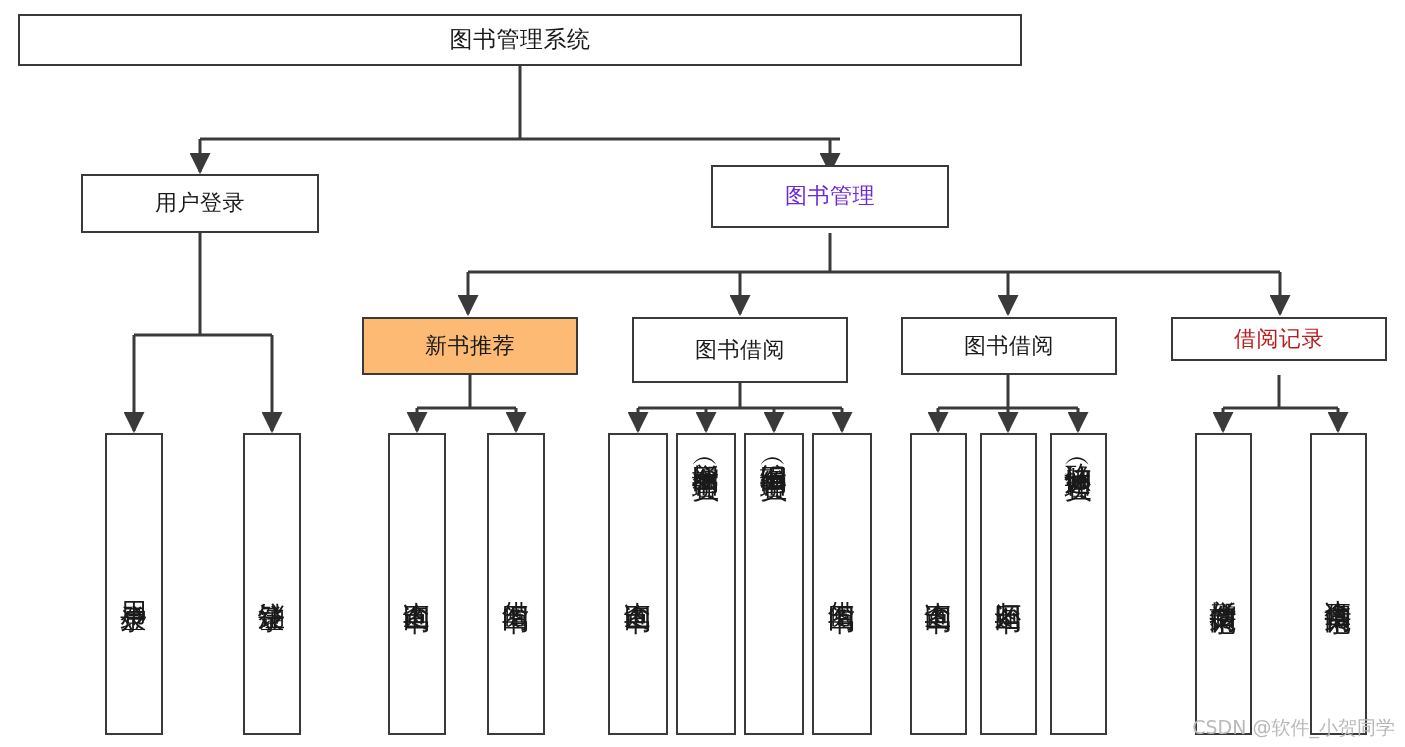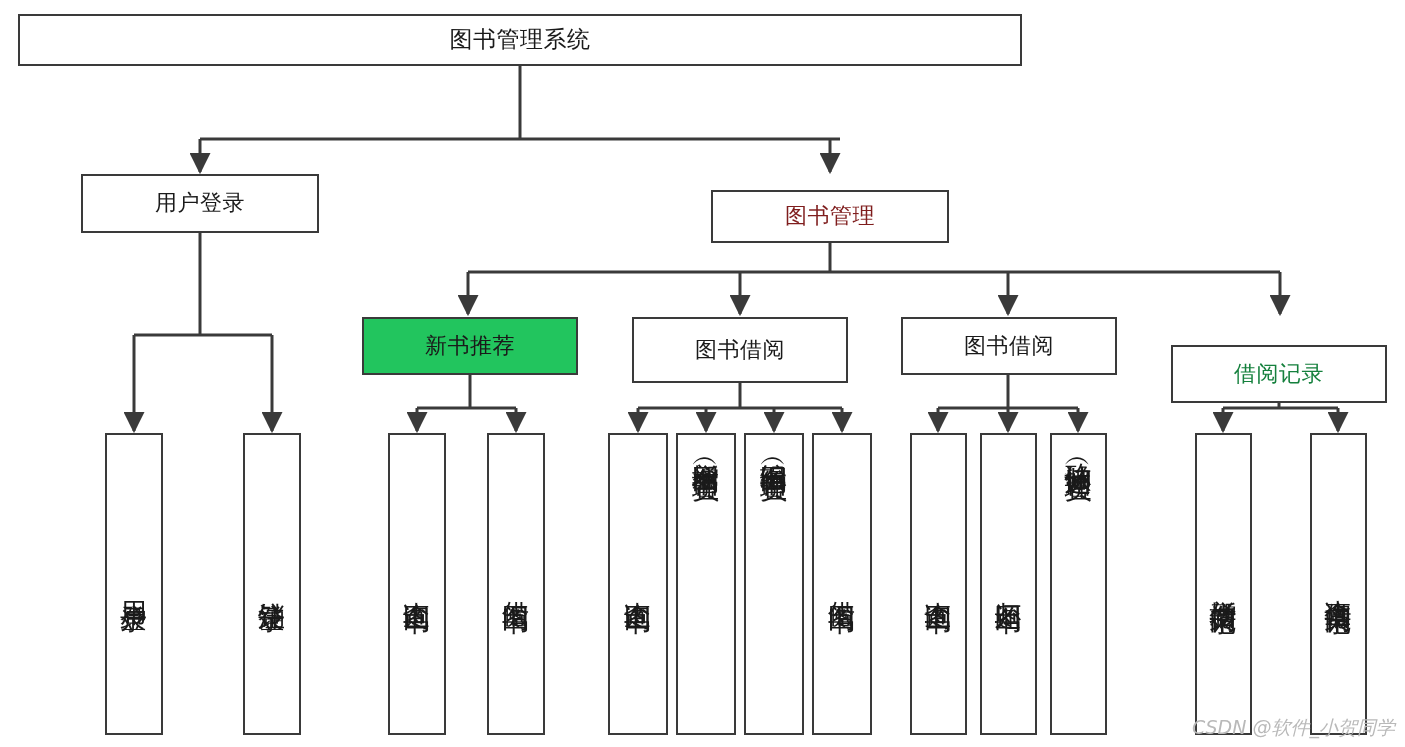--- a/index.html
+++ b/index.html
@@ -72,21 +72,20 @@
   }
   #watermark {
     position: absolute;
     right: 10px;
     bottom: 6px;
     font-size: 19px;
     color: #b9b9b9;
     white-space: nowrap;
     z-index: 5;
     font-family: "DejaVu Sans", "Liberation Sans", sans-serif;
-    font-style: italic;
   }
 </style>
 </head>
 <body>
 
 <div id="canvas">
 
   <svg id="edges" viewBox="0 0 1405 747" width="1405" height="747" xmlns="http://www.w3.org/2000/svg">
     <defs>
       <marker id="arrow" viewBox="0 0 10 10" refX="9" refY="5" markerWidth="7" markerHeight="7" orient="auto-start-reverse">
@@ -137,34 +136,34 @@
     </g>
   </svg>
 
   <div class="node horiz root" style="left: 18px; top: 14px; width: 1004px; height: 52px; border-color: rgb(58, 58, 58); background: rgb(255, 255, 255); color: rgb(26, 26, 26);">
     <span class="label">图书管理系统</span>
   </div>
 
   <div class="node horiz" style="left: 81px; top: 174px; width: 238px; height: 59px; border-color: rgb(58, 58, 58); background: rgb(255, 255, 255); color: rgb(26, 26, 26);">
     <span class="label">用户登录</span>
   </div>
-  <div class="node horiz" style="left: 711px; top: 190px; width: 238px; height: 53px; border-color: rgb(58, 58, 58); background: rgb(255, 255, 255); color: #7f1d1d;">
+  <div class="node horiz" style="left: 711px; top: 165px; width: 238px; height: 63px; border-color: rgb(58, 58, 58); background: rgb(255, 255, 255); color: #6d28d9;">
     <span class="label">图书管理</span>
   </div>
 
-  <div class="node horiz" style="left: 362px; top: 317px; width: 216px; height: 58px; border-color: rgb(58, 58, 58); background: #22c55e; color: rgb(26, 26, 26);">
+  <div class="node horiz" style="left: 362px; top: 317px; width: 216px; height: 58px; border-color: rgb(58, 58, 58); background: #fdba74; color: rgb(26, 26, 26);">
     <span class="label">新书推荐</span>
   </div>
   <div class="node horiz" style="left: 632px; top: 317px; width: 216px; height: 66px; border-color: rgb(58, 58, 58); background: rgb(255, 255, 255); color: rgb(26, 26, 26);">
     <span class="label">图书借阅</span>
   </div>
   <div class="node horiz" style="left: 901px; top: 317px; width: 216px; height: 58px; border-color: rgb(58, 58, 58); background: rgb(255, 255, 255); color: rgb(26, 26, 26);">
     <span class="label">图书借阅</span>
   </div>
-  <div class="node horiz" style="left: 1171px; top: 317px; width: 216px; height: 58px; border-color: rgb(58, 58, 58); background: rgb(255, 255, 255); color: #15803d; margin-top: 28px;">
+  <div class="node horiz" style="left: 1171px; top: 317px; width: 216px; height: 44px; border-color: rgb(58, 58, 58); background: rgb(255, 255, 255); color: #b91c1c;">
     <span class="label">借阅记录</span>
   </div>
 
   <div class="node vert centered" style="left: 105px; top: 433px; width: 58px; height: 302px; border-color: rgb(58, 58, 58); background: rgb(255, 255, 255); color: rgb(26, 26, 26);">
     <span class="label">用户登录</span>
   </div>
   <div class="node vert centered" style="left: 243px; top: 433px; width: 58px; height: 302px; border-color: rgb(58, 58, 58); background: rgb(255, 255, 255); color: rgb(26, 26, 26);">
     <span class="label">注销登录</span>
   </div>
   <div class="node vert centered" style="left: 388px; top: 433px; width: 58px; height: 302px; border-color: rgb(58, 58, 58); background: rgb(255, 255, 255); color: rgb(26, 26, 26);">

